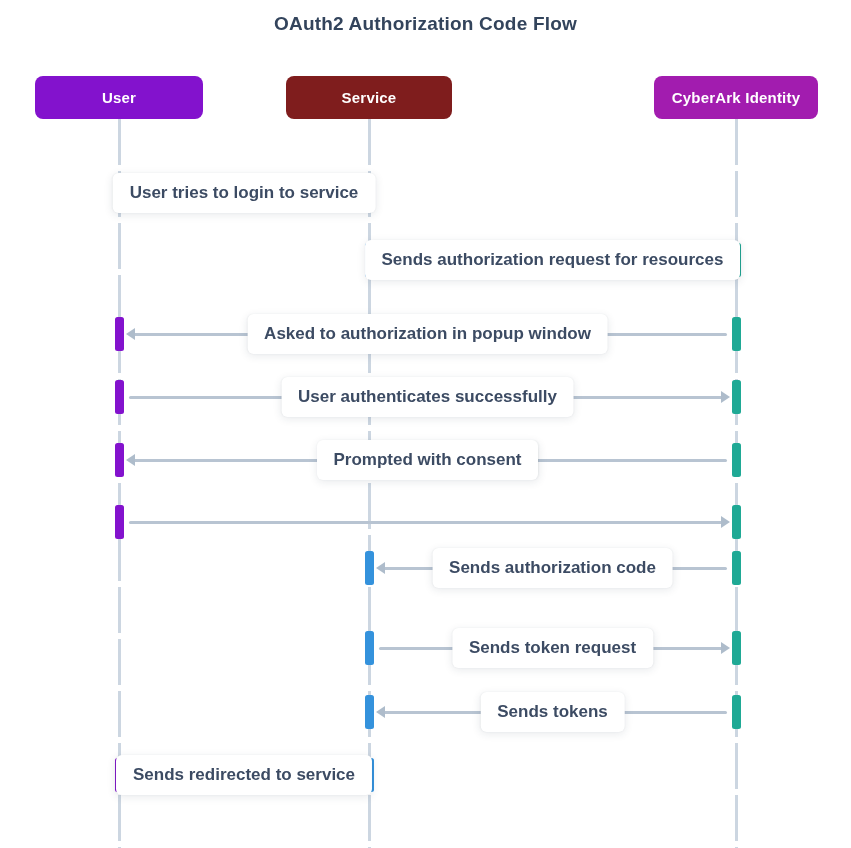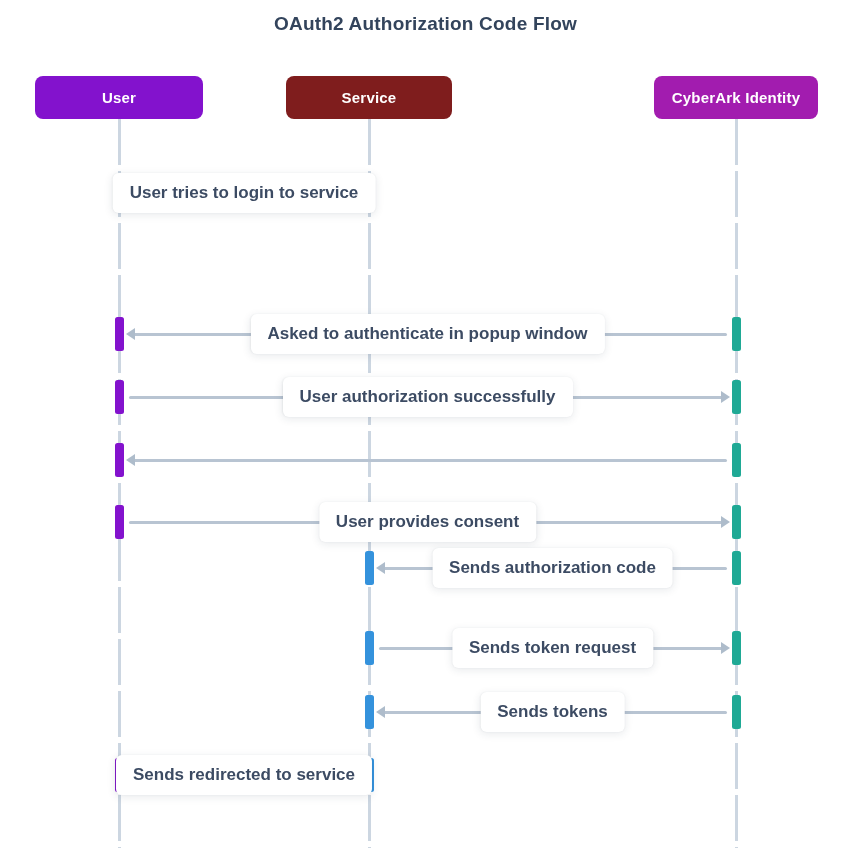--- a/index.html
+++ b/index.html
@@ -104,50 +104,57 @@
   <div class="lifeline lifeline-cyberark"></div>
 
   <div class="row span-us dir-right" style="top:176px">
     <span class="bar bar-left bar-user"></span>
     <span class="shaft"></span>
     <span class="head"></span>
     <span class="bar bar-right bar-service"></span>
     <span class="msg-label">User tries to login to service</span>
   </div>
 
+  <div class="row span-sc dir-right" style="top:243px">
+    <span class="bar bar-left bar-service"></span>
+    <span class="shaft"></span>
+    <span class="head"></span>
+    <span class="bar bar-right bar-cyberark"></span>
+    <span class="msg-label">Sends authorization request for resources</span>
+  </div>
 
   <div class="row span-uc dir-left" style="top:317px">
     <span class="bar bar-left bar-user"></span>
     <span class="shaft"></span>
     <span class="head"></span>
     <span class="bar bar-right bar-cyberark"></span>
-    <span class="msg-label">Asked to authenticate in popup window</span>
+    <span class="msg-label">Asked to authorization in popup window</span>
   </div>
 
   <div class="row span-uc dir-right" style="top:380px">
     <span class="bar bar-left bar-user"></span>
     <span class="shaft"></span>
     <span class="head"></span>
     <span class="bar bar-right bar-cyberark"></span>
-    <span class="msg-label">User authorization successfully</span>
+    <span class="msg-label">User authenticates successfully</span>
   </div>
 
   <div class="row span-uc dir-left" style="top:443px">
     <span class="bar bar-left bar-user"></span>
     <span class="shaft"></span>
     <span class="head"></span>
     <span class="bar bar-right bar-cyberark"></span>
+    <span class="msg-label">Prompted with consent</span>
   </div>
 
   <div class="row span-uc dir-right" style="top:505px">
     <span class="bar bar-left bar-user"></span>
     <span class="shaft"></span>
     <span class="head"></span>
     <span class="bar bar-right bar-cyberark"></span>
-    <span class="msg-label">User provides consent</span>
   </div>
 
   <div class="row span-sc dir-left" style="top:551px">
     <span class="bar bar-left bar-service"></span>
     <span class="shaft"></span>
     <span class="head"></span>
     <span class="bar bar-right bar-cyberark"></span>
     <span class="msg-label">Sends authorization code</span>
   </div>
 

